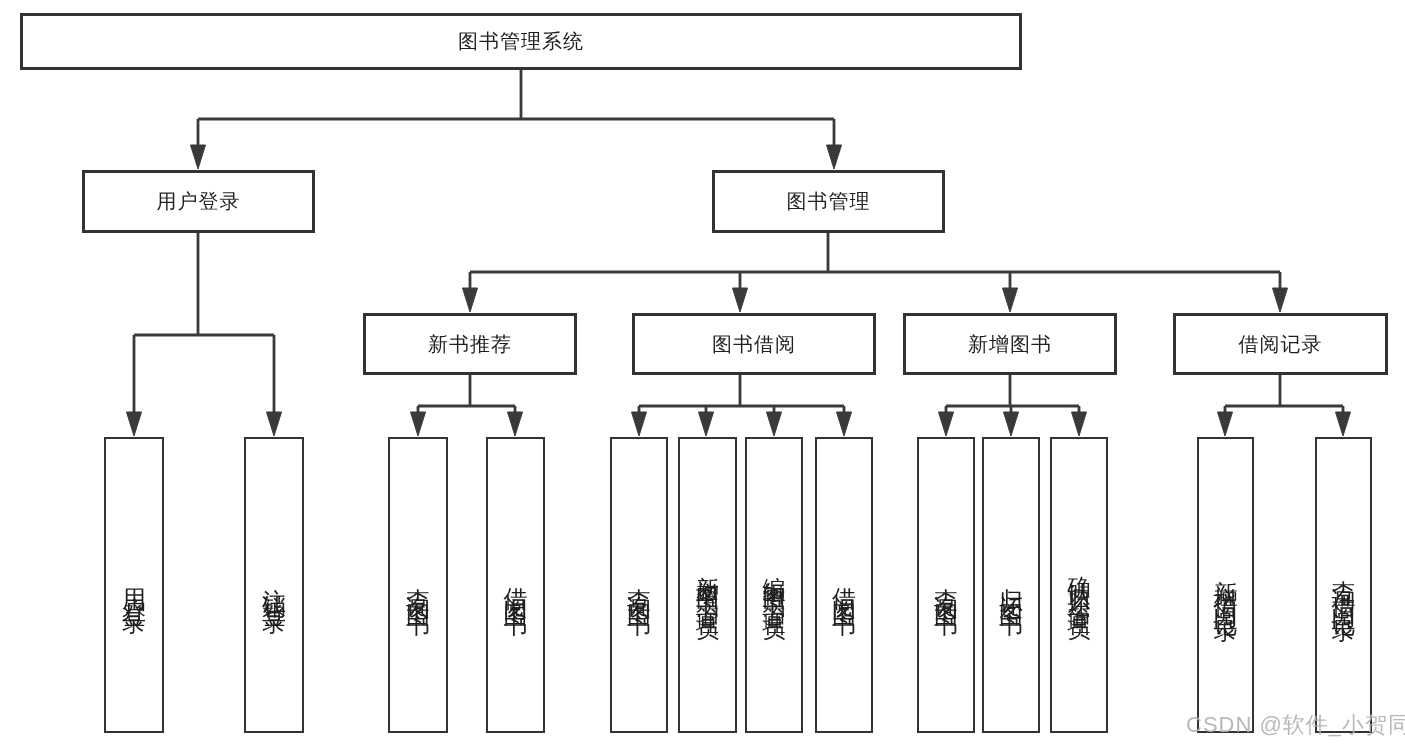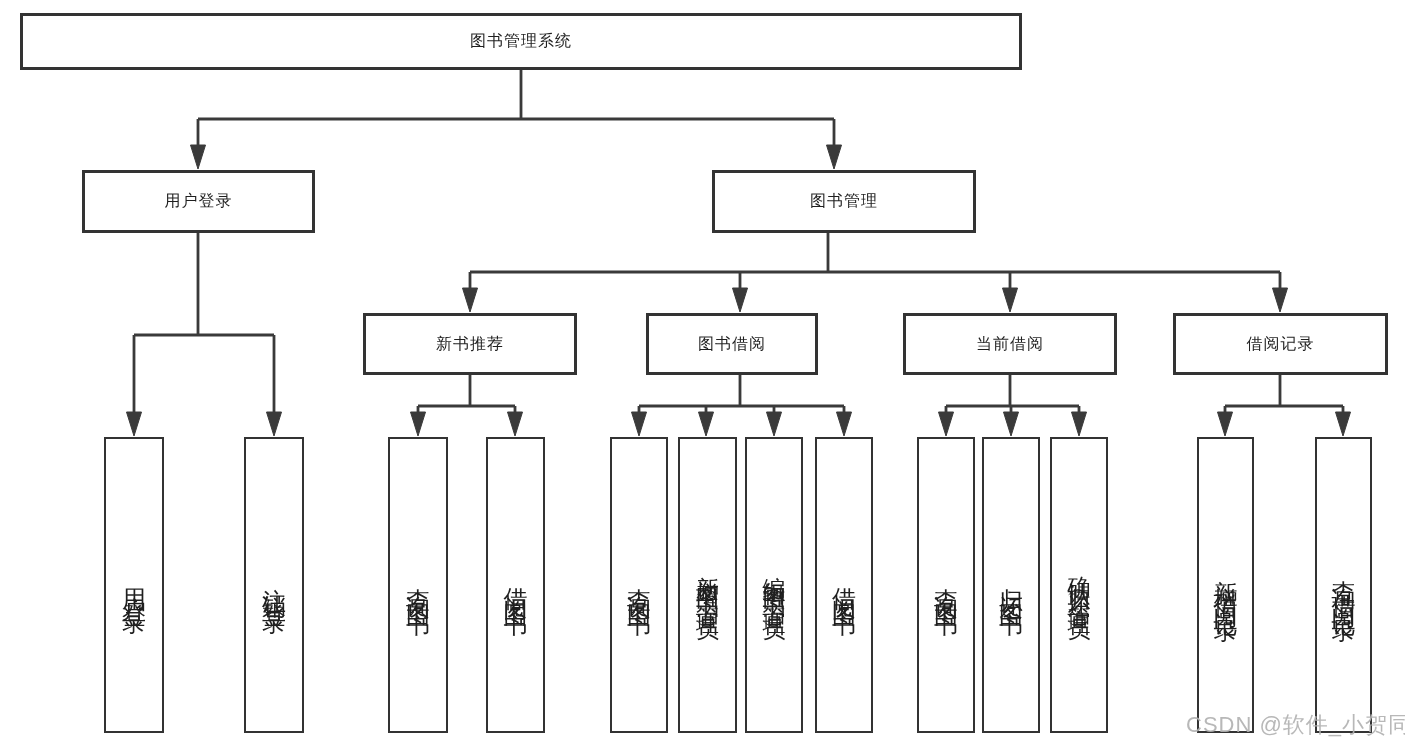--- a/index.html
+++ b/index.html
@@ -6,21 +6,21 @@
   #stage{
     position:relative;width:1405px;height:747px;background:#ffffff;overflow:hidden;
     font-family:"Liberation Sans","DejaVu Sans",sans-serif;color:#1f1f1f;
   }
   #connectors{position:absolute;left:0;top:0;width:1405px;height:747px;z-index:1;pointer-events:none;}
   .cline{stroke:#3a3a3a;stroke-width:2.8;fill:none;}
   .ahead{fill:#3a3a3a;stroke:#3a3a3a;stroke-width:1;}
   .hbox{
     position:absolute;box-sizing:border-box;background:#ffffff;border:3px solid #333333;
     display:flex;align-items:center;justify-content:center;
-    font-size:16px;letter-spacing:1px;z-index:2;white-space:nowrap;
+    font-size:20px;letter-spacing:1px;z-index:2;white-space:nowrap;
   }
   .leaf{
     position:absolute;box-sizing:border-box;background:#ffffff;border:2px solid #333333;
     top:437px;height:296px;z-index:2;
     writing-mode:vertical-rl;text-orientation:mixed;
     display:flex;align-items:center;justify-content:center;
     font-size:24px;letter-spacing:8px;line-height:1;
   }
   .leaf.long{font-size:23px;letter-spacing:6px;}
   #watermark{
@@ -71,25 +71,25 @@
       <polygon points="1071.5,412 1086.5,412 1079,436" class="ahead"></polygon>
       <path d="M1225 406 V418" class="cline"></path>
       <polygon points="1217.5,412 1232.5,412 1225,436" class="ahead"></polygon>
       <path d="M1343 406 V418" class="cline"></path>
       <polygon points="1335.5,412 1350.5,412 1343,436" class="ahead"></polygon>
     </svg>
 
   <div class="hbox" style="left:20px;top:13px;width:1002px;height:57px;">图书管理系统</div>
 
   <div class="hbox" style="left:82px;top:170px;width:233px;height:63px;">用户登录</div>
-  <div class="hbox" style="left:712px;top:170px;width:264px;height:63px;">图书管理</div>
+  <div class="hbox" style="left:712px;top:170px;width:233px;height:63px;">图书管理</div>
 
   <div class="hbox" style="left:363px;top:313px;width:214px;height:62px;text-align:center;">新书推荐</div>
-  <div class="hbox" style="left:646px;top:313px;width:172px;height:62px;">图书借阅</div>
-  <div class="hbox" style="left:903px;top:313px;width:214px;height:62px;">当前借阅</div>
+  <div class="hbox" style="left:632px;top:313px;width:244px;height:62px;">图书借阅</div>
+  <div class="hbox" style="left:903px;top:313px;width:214px;height:62px;">新增图书</div>
   <div class="hbox" style="left:1173px;top:313px;width:215px;height:62px;">借阅记录</div>
 
   <div class="leaf" style="left:104px;width:60px;">用户登录</div>
   <div class="leaf" style="left:244px;width:60px;">注销登录</div>
 
   <div class="leaf" style="left:388px;width:60px;">查询图书</div>
   <div class="leaf" style="left:486px;width:59px;">借阅图书</div>
 
   <div class="leaf" style="left:610px;width:58px;">查询图书</div>
   <div class="leaf long" style="left:678px;width:59px;">新增图书（管理员）</div>

